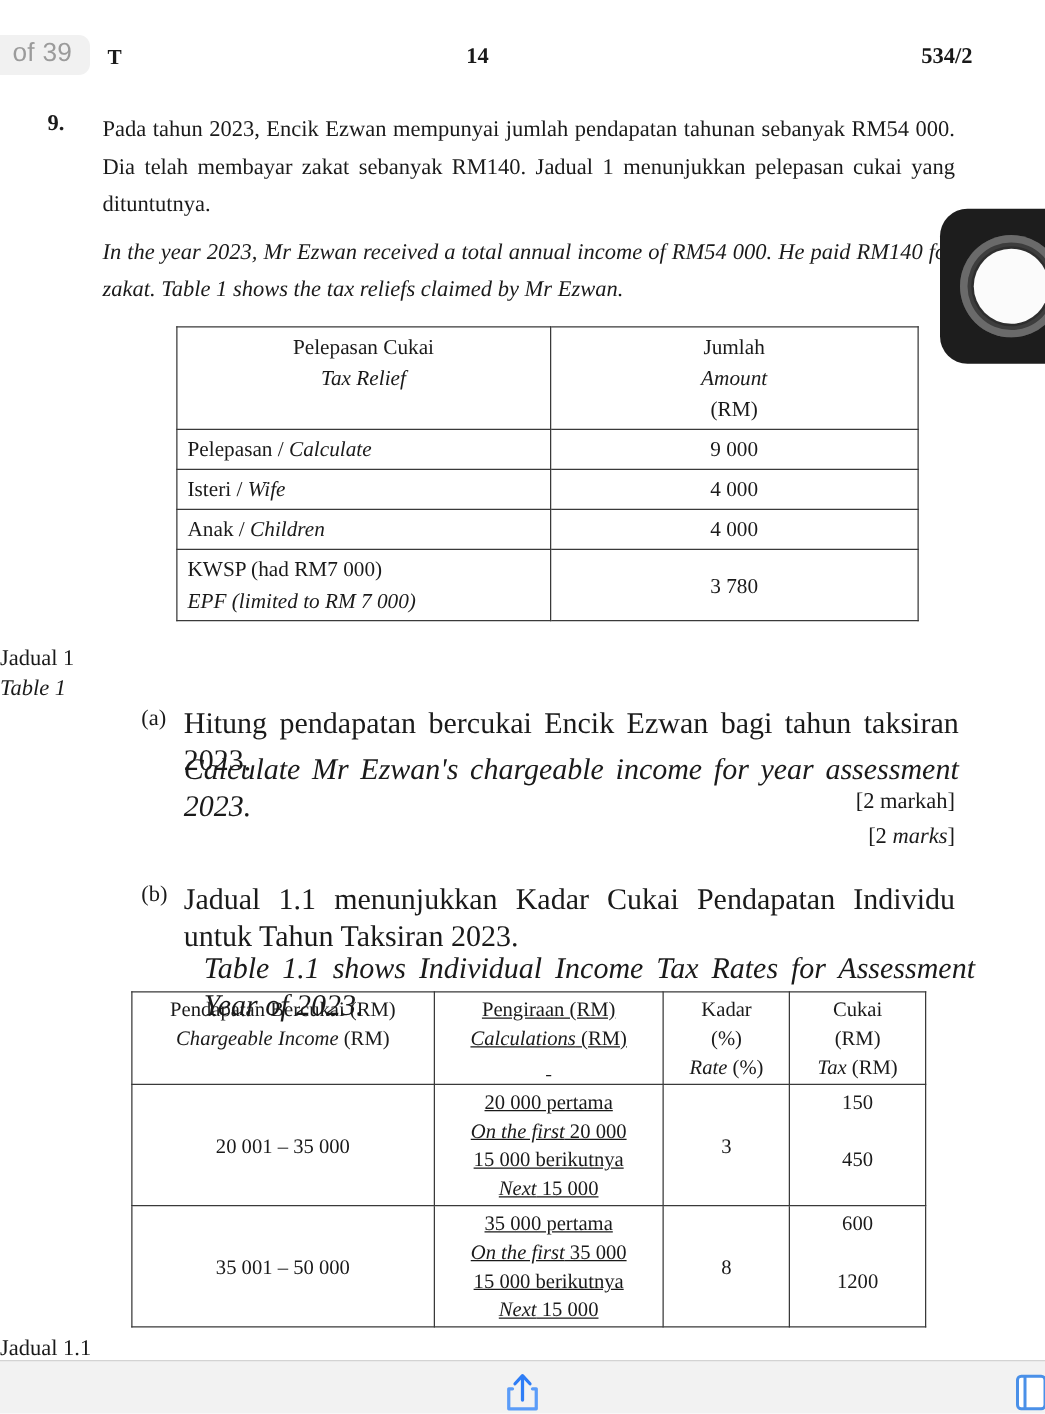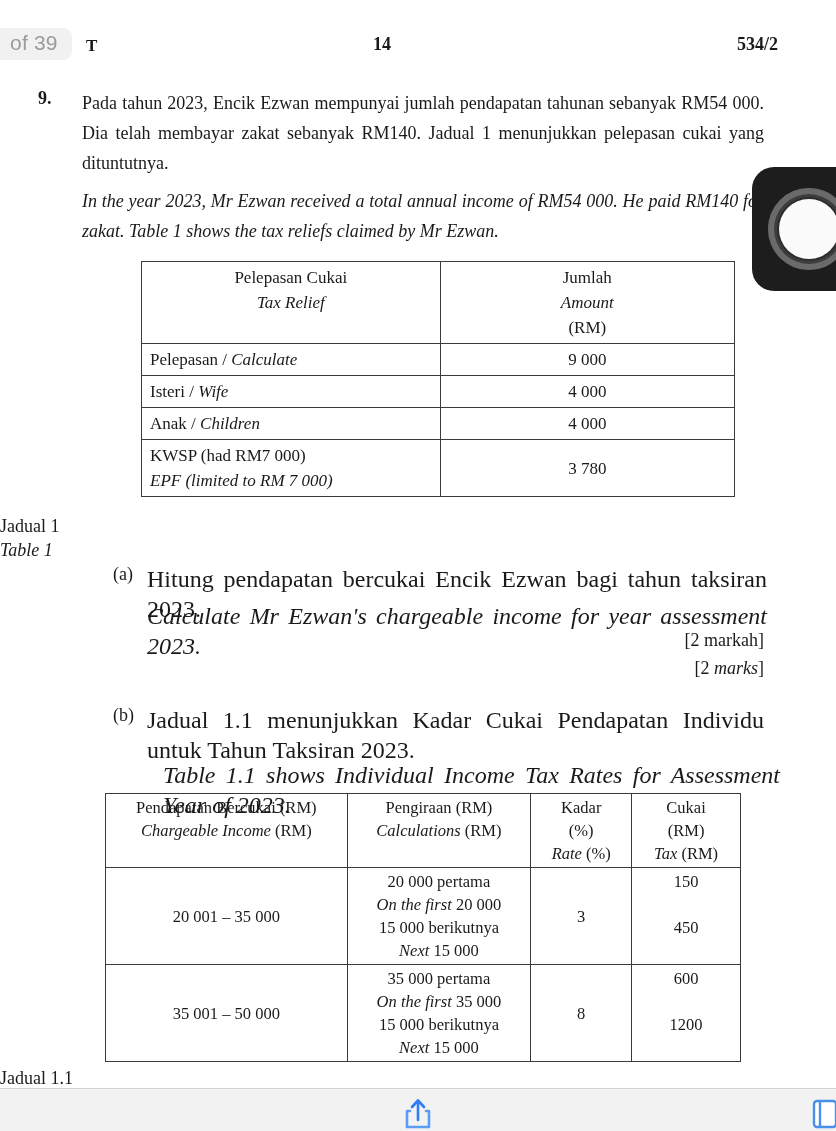--- a/index.html
+++ b/index.html
@@ -115,21 +115,21 @@
   #table1 td.col-a { width: 283px; }
   #table1 td.col-b { width: 279px; }
 
   
   #table2 {
     left: 105px; top: 793px; width: 636px;
     font-size: 16.5px;
   }
   #table2 td { line-height: 23px; padding: 2px 4px; }
   #table2 td.t2a { width: 242px; }
-  #table2 td.t2b { width: 184px; }
+  #table2 td.t2b { width: 184px; text-decoration: underline; }
   #table2 td.t2c { width: 101px; }
   #table2 td.t2d { width: 109px; }
 
   .caption {
     position: absolute;
     width: 836px;
     text-align: left;
     font-size: 18px;
     line-height: 24px;
     margin-top: 16px;

